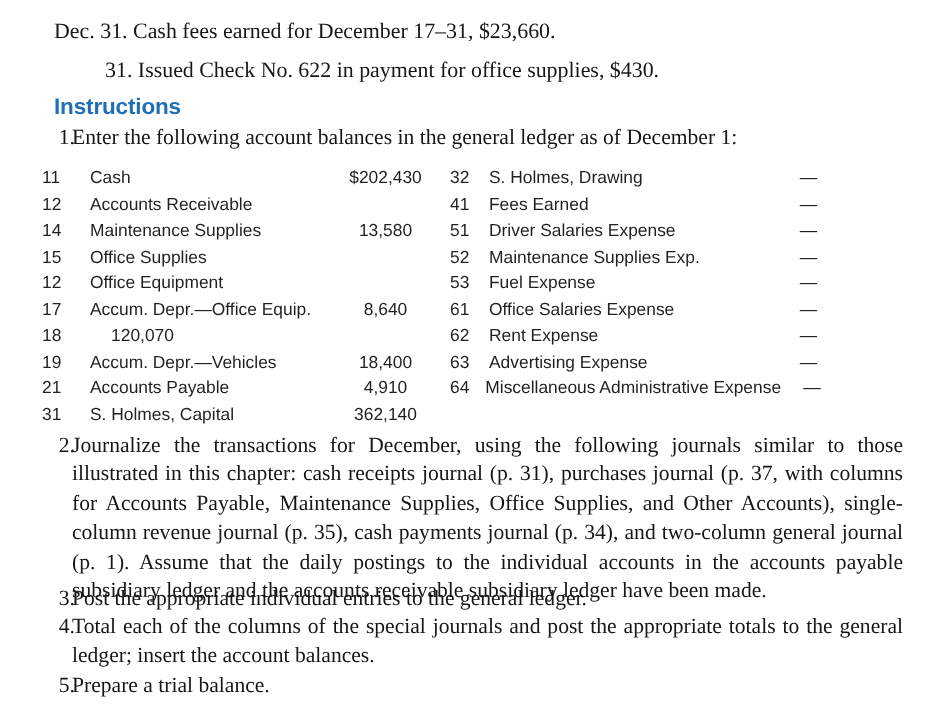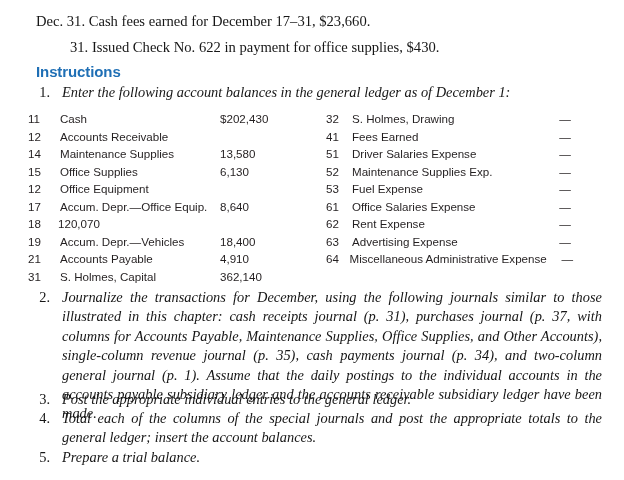--- a/index.html
+++ b/index.html
@@ -66,24 +66,23 @@
     color: #161616;
   }
   .item .num {
     position: absolute;
     left: 0;
     top: 0;
     width: 20px;
     text-align: right;
   }
   .item .body {
-    margin-left: 32px;
+    margin-left: 18px;
     text-align: justify;
     text-justify: inter-word;
-    font-style: italic;
   }
   .item .body.nojust {
     text-align: left;
   }
 
   #item1 { top: 83px; }
   #item2 { top: 288px; }
   #item3 { top: 390px; }
   #item4 { top: 409px; }
   #item5 { top: 448px; }
@@ -100,21 +99,21 @@
   }
   .ledger-cols {
     display: flex;
     flex-direction: row;
   }
   .ledger-col {
     display: flex;
     flex-direction: column;
   }
   .ledger-col.left { width: 294px; margin-left: 0; }
-  .ledger-col.right { width: 268px; margin-left: 26px; }
+  .ledger-col.right { width: 268px; }
 
   .ledger-row {
     display: flex;
     flex-direction: row;
     align-items: baseline;
     height: 17.55px;
     line-height: 17.55px;
     white-space: nowrap;
   }
   .cell-num {
@@ -127,21 +126,21 @@
     padding-left: 6px;
     width: 24px;
   }
   .cell-title {
     flex: 1 1 auto;
     text-align: left;
     padding-left: 2px;
   }
   .cell-amt {
     width: 74px;
-    text-align: left;
+    text-align: center;
     padding-right: 0;
   }
   .ledger-col.right .cell-amt {
     width: 46px;
     text-align: center;
   }
   .dash {
     display: inline-block;
     letter-spacing: 0;
   }
@@ -182,21 +181,20 @@
           <span class="cell-title">Accounts Receivable</span>
         </div>
         <div class="ledger-row">
           <span class="cell-num">14</span>
           <span class="cell-title">Maintenance Supplies</span>
           <span class="cell-amt">13,580</span>
         </div>
         <div class="ledger-row">
           <span class="cell-num">15</span>
           <span class="cell-title">Office Supplies</span>
-          <span class="cell-amt">6,130</span>
         </div>
         <div class="ledger-row">
           <span class="cell-num">12</span>
           <span class="cell-title">Office Equipment</span>
         </div>
         <div class="ledger-row">
           <span class="cell-num">17</span>
           <span class="cell-title">Accum. Depr.—Office Equip.</span>
           <span class="cell-amt">8,640</span>
         </div>

